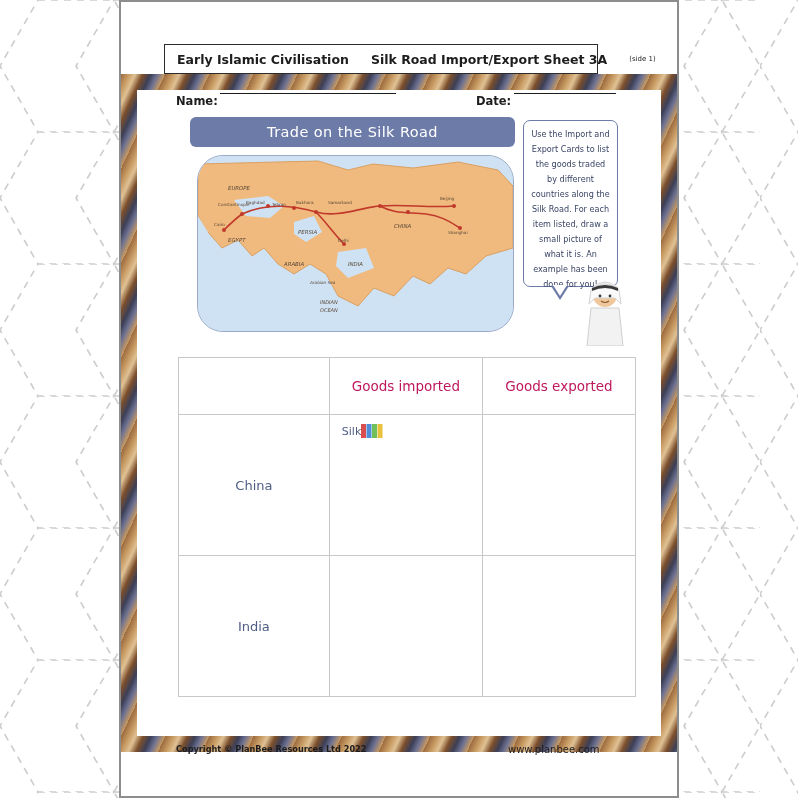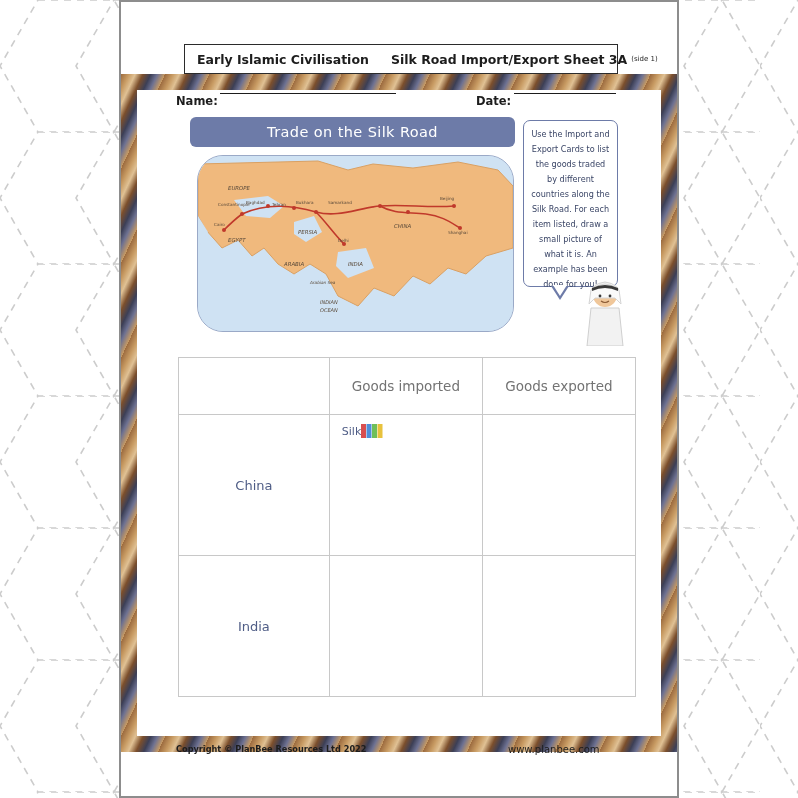--- a/index.html
+++ b/index.html
@@ -55,21 +55,21 @@
     left: 16px;
     top: 16px;
     right: 16px;
     bottom: 16px;
     background: #ffffff;
   }
 
   
   #title-strip {
     position: absolute;
-    left: 184px;
+    left: 164px;
     top: 44px;
     width: 434px;
     height: 30px;
     background: #ffffff;
     border: 1px solid #2b2b2b;
     z-index: 6;
     display: flex;
     align-items: center;
     box-sizing: border-box;
   }
@@ -88,20 +88,21 @@
     color: #1d1d1d;
     padding-left: 22px;
     white-space: nowrap;
   }
   #title-sub {
     font-family: "DejaVu Sans", sans-serif;
     font-size: 7px;
     color: #1d1d1d;
     padding-left: 4px;
     white-space: nowrap;
+    margin-left: 18px;
   }
 
   
   #namedate {
     position: absolute;
     left: 176px;
     top: 78px;
     width: 440px;
     height: 18px;
     z-index: 7;
@@ -227,21 +228,21 @@
     vertical-align: middle;
     padding: 0;
   }
   .col-label { width: 33%; }
   .col-imp   { width: 33.5%; }
   .col-exp   { width: 33.5%; }
   .hdr-row td { height: 40px; }
   .hdr-text {
     font-family: "DejaVu Sans", sans-serif;
     font-size: 13.5px;
-    color: #737373;
+    color: #be185d;
     text-align: center;
   }
   .country-text {
     font-family: "DejaVu Sans", sans-serif;
     font-size: 13px;
     color: #4f5d86;
     text-align: center;
   }
   .body-row td { height: 100px; }
   .example-cell {

